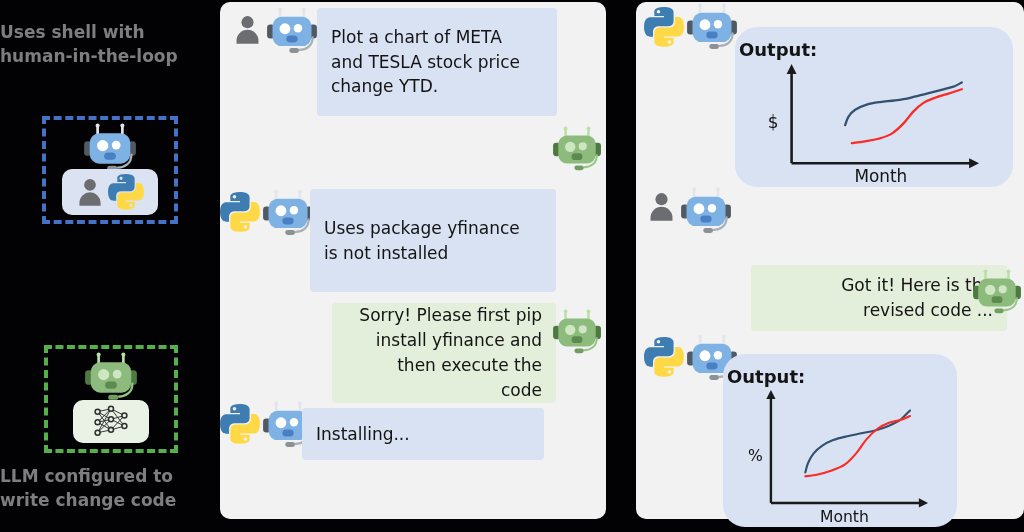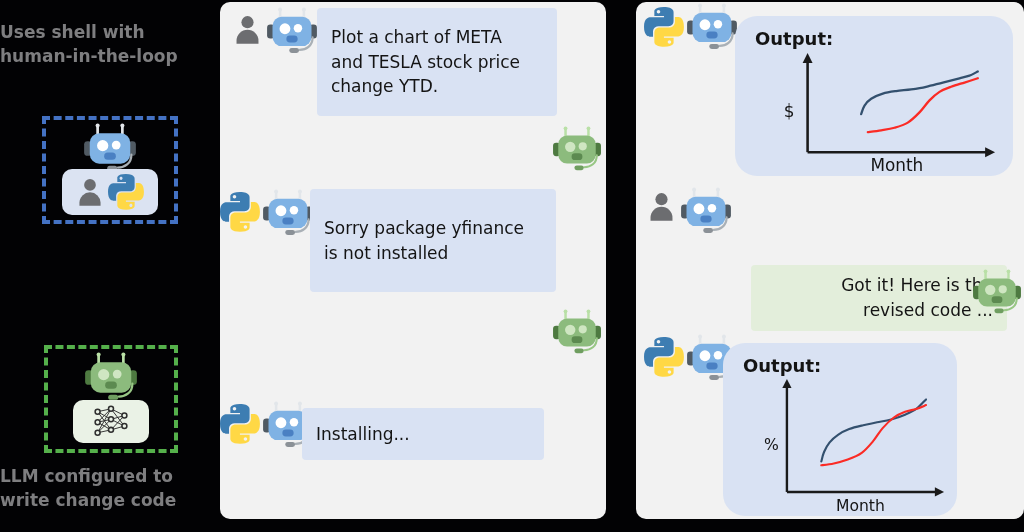--- a/index.html
+++ b/index.html
@@ -21,21 +21,21 @@
   .panel{position:absolute;top:2px;height:517px;background:#f2f2f2;border-radius:10px;}
   #panel-mid{left:220px;width:386px;}
   #panel-right{left:636px;width:388px;}
   .avatar{position:absolute;display:block;}
   .avatar svg{display:block;width:100%;height:auto;}
   .bubble{position:absolute;border-radius:4px;display:flex;flex-direction:column;
           justify-content:center;padding:10px 14px;box-sizing:border-box;}
   .bubble.blue{background:#d9e2f3;}
   .bubble.green{background:#e3eedb;}
   .bubble.green .msg-text{text-align:right;}
-  .bubble.chart{justify-content:flex-start;padding:10px 8px 2px 20px;border-radius:22px;}
+  .bubble.chart{justify-content:flex-start;padding:10px 8px 2px 4px;border-radius:22px;margin-top:11px;}
   .msg-text{font-size:17px;line-height:1.47;color:#141414;white-space:pre-line;}
   .chart-title{font-size:18px;font-weight:600;color:#141414;margin:2px 0 2px 0;}
   svg.mini-chart{display:block;}
   svg.mini-chart text{font-family:"DejaVu Sans","Liberation Sans",sans-serif;}
 </style>
 </head>
 <body>
 
 <div class="stage">
 
@@ -189,24 +189,30 @@
 <rect x="40" y="17" width="7" height="13" rx="3" fill="#505a63"></rect>
 <rect x="6" y="10" width="36" height="27" rx="8.5" fill="#7fb2e4"></rect>
 <circle cx="17.5" cy="21" r="5" fill="#ffffff"></circle>
 <circle cx="29.5" cy="20.5" r="3.9" fill="#ffffff"></circle>
 <rect x="18.8" y="27.2" width="10.4" height="6.4" rx="3.2" fill="#4a80c3"></rect>
 <path d="M43 29c0 8-6 11.5-12 11.5" stroke="#a9b0b6" stroke-width="2" fill="none" stroke-linecap="round"></path>
 <rect x="21.5" y="38.8" width="9" height="4.6" rx="2.3" fill="#8b9197"></rect>
         </svg>
       </span>
     <div class="bubble blue" style="left:90px;top:187px;width:246px;height:103px">
-      <div class="msg-text">Sorry package yfinance
+      <div class="msg-text">Uses package yfinance
 is not installed</div>
     </div>
 
+    <div class="bubble green" style="left:112px;top:301px;width:224px;height:100px;padding-left:12px">
+      <div class="msg-text">Sorry! Please first pip
+install yfinance and
+then execute the
+code</div>
+    </div>
     <span class="avatar" style="left:332px;top:306px;width:50px">
         <svg viewBox="0 0 48 46" xmlns="http://www.w3.org/2000/svg">
 <path d="M13 11V4" stroke="#b9e0a6" stroke-width="2.4" stroke-linecap="round" fill="none"></path>
 <circle cx="13" cy="3.2" r="1.8" fill="#b9e0a6"></circle>
 <path d="M35 11V4" stroke="#b9e0a6" stroke-width="2.4" stroke-linecap="round" fill="none"></path>
 <circle cx="35" cy="3.2" r="1.8" fill="#b9e0a6"></circle>
 <rect x="1" y="17" width="7" height="13" rx="3" fill="#4e7a41"></rect>
 <rect x="40" y="17" width="7" height="13" rx="3" fill="#4e7a41"></rect>
 <rect x="6" y="10" width="36" height="27" rx="8.5" fill="#8cbb7d"></rect>
 <circle cx="17.5" cy="21" r="5" fill="#cfe6c2"></circle>

